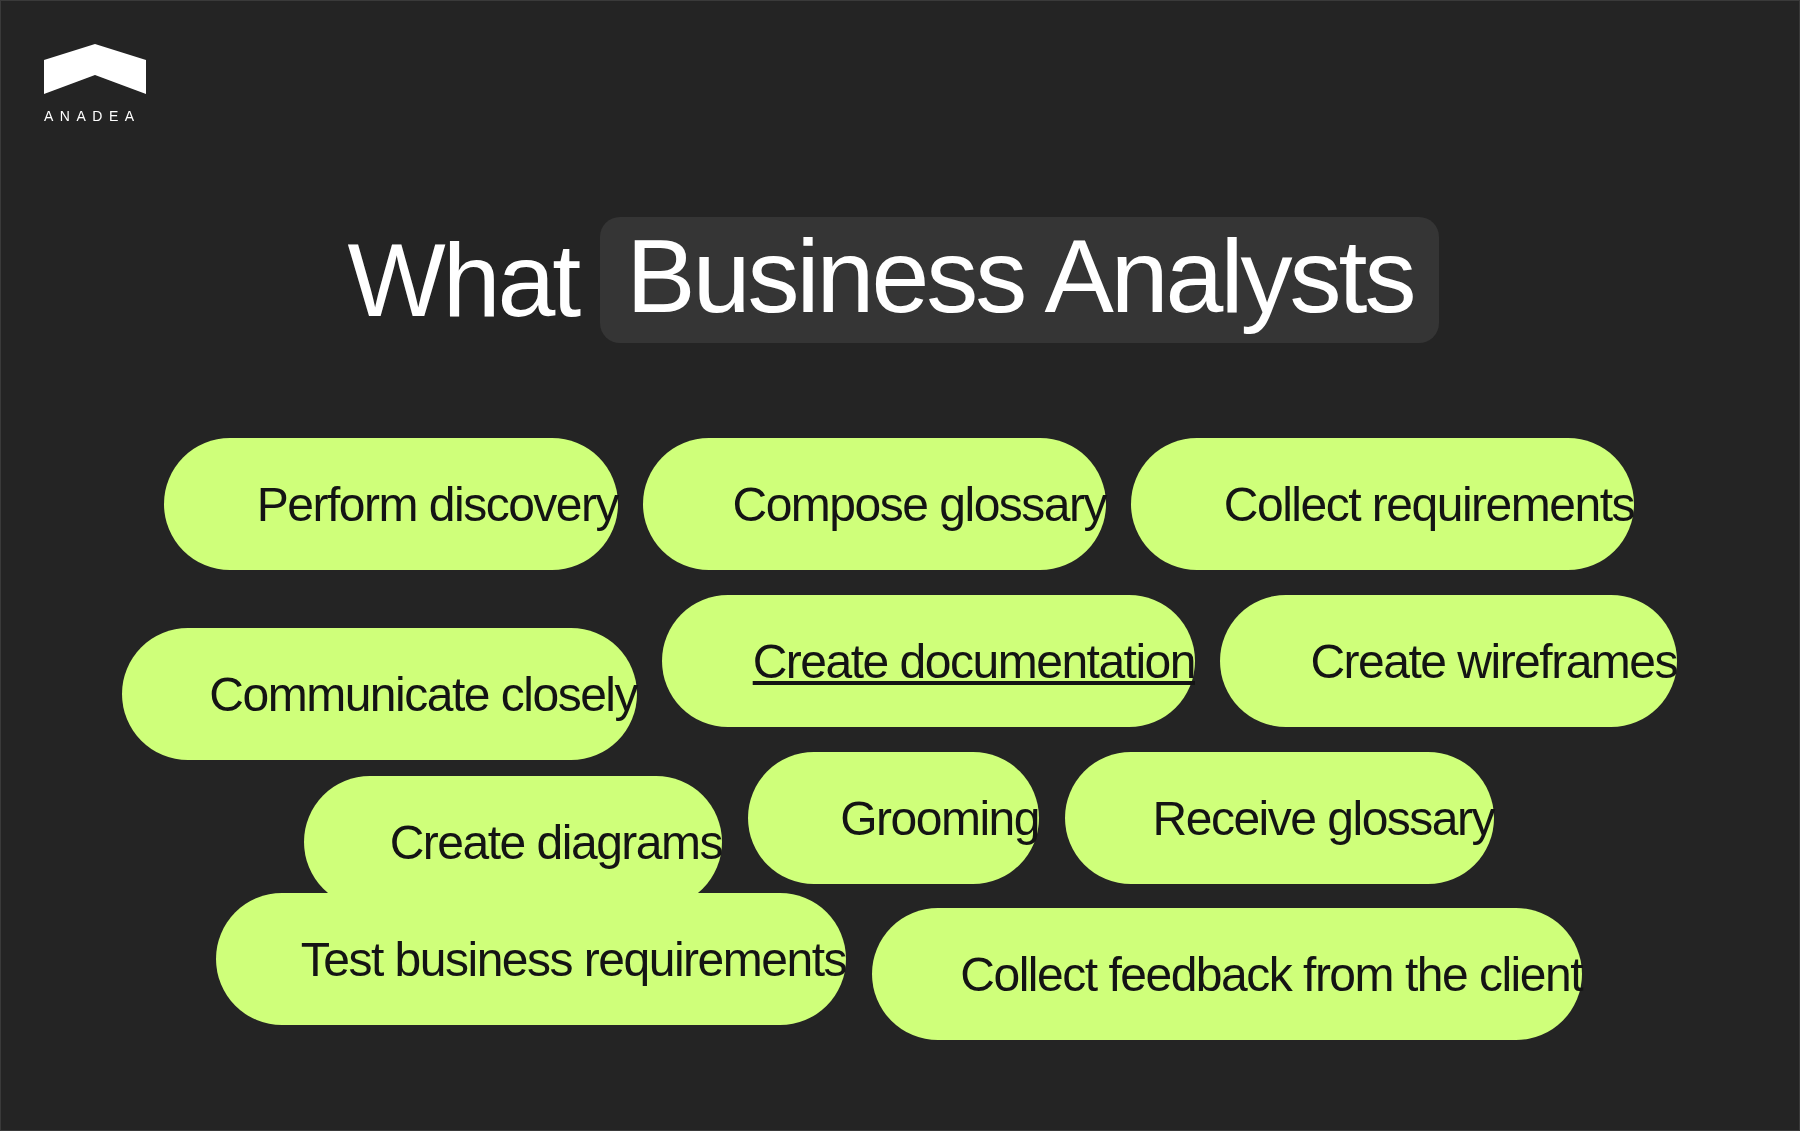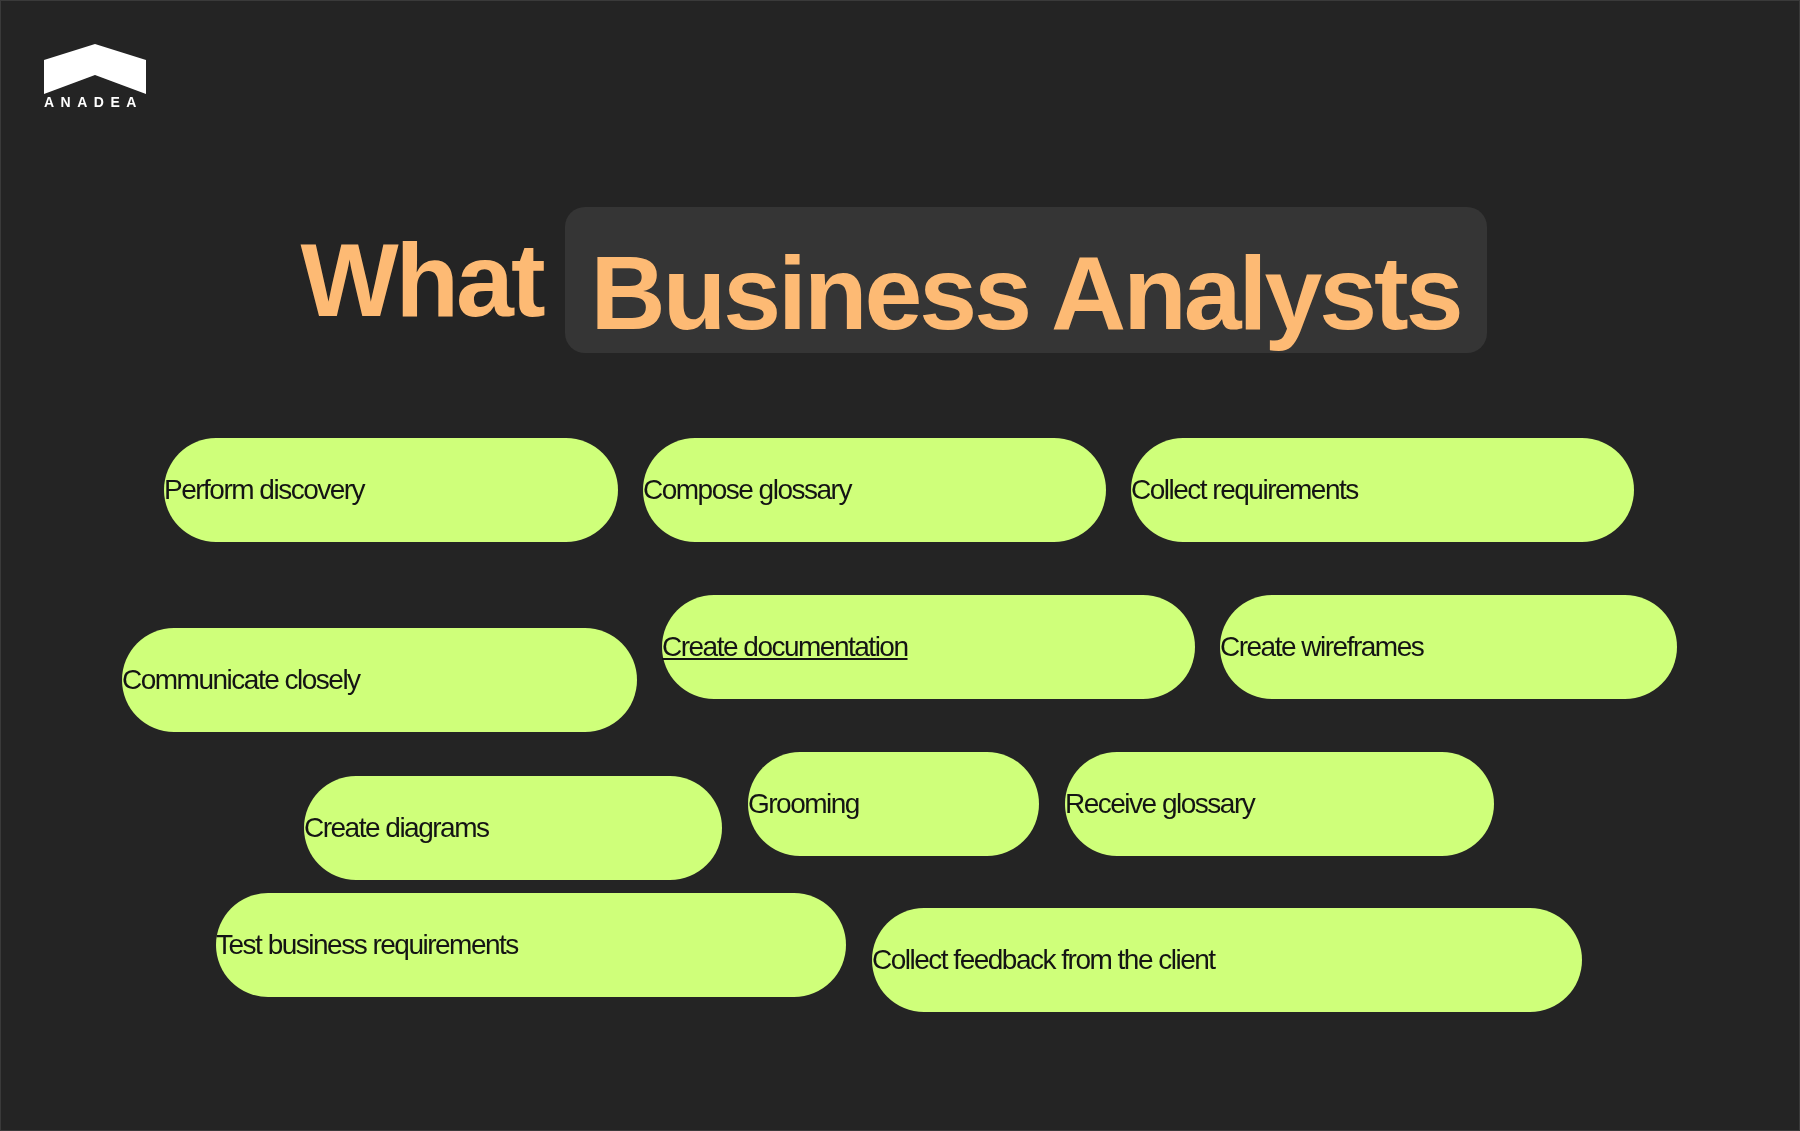--- a/index.html
+++ b/index.html
@@ -9,37 +9,37 @@
       position: relative; overflow: hidden;
       font-family: "Liberation Sans", sans-serif;
     }
     .frame {
       position: absolute; left: 0; top: 0; width: 1798px; height: 1129px;
       border: 1px solid #3a3a3a; box-sizing: content-box; pointer-events: none;
     }
     .logo { position: absolute; left: 44px; top: 44px; width: 104px; }
     .logo svg { display: block; }
     .logo-text {
-      color: #ffffff; font-size: 14px; letter-spacing: 6.5px;
-      font-weight: 700; white-space: nowrap;
+      margin-top: 14px; color: #ffffff; font-size: 14px; letter-spacing: 6.5px;
+      font-weight: 400; white-space: nowrap;
     }
     .title {
       position: absolute; left: 0; right: 0; top: 210px; height: 140px;
       display: flex; justify-content: center; align-items: center;
-      color: #fdba74; font-weight: 700; font-size: 104px; letter-spacing: -3px; padding-left: 9px;
+      color: #ffffff; font-weight: 400; font-size: 104px; letter-spacing: -3px; padding-left: 9px;
     }
     .title .hl {
       background: #353535; border-radius: 20px; padding: 0 26px; margin: 0 22px;
-      height: 146px; display: flex; align-items: flex-end;
+      height: 126px; display: flex; align-items: flex-start;
     }
     .pill {
-      position: absolute; height: 104px; border-radius: 66px;
+      position: absolute; height: 132px; border-radius: 66px;
       background: #cfff7a; color: #141414;
-      display: flex; align-items: center; justify-content: flex-start;
-      font-size: 28px; letter-spacing: -1.5px; white-space: nowrap;
+      display: flex; align-items: center; justify-content: flex-end;
+      font-size: 48px; letter-spacing: -1.5px; white-space: nowrap;
       cursor: pointer;
     }
   </style>
 </head>
 <body>
 
 <div class="frame"></div>
 
 <div class="logo">
   <svg width="102" height="50" viewBox="0 0 102 50">

